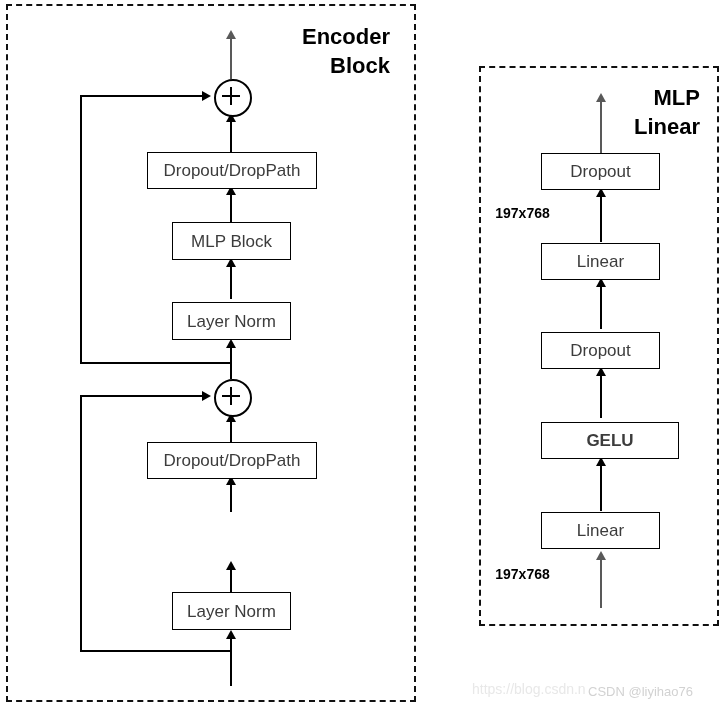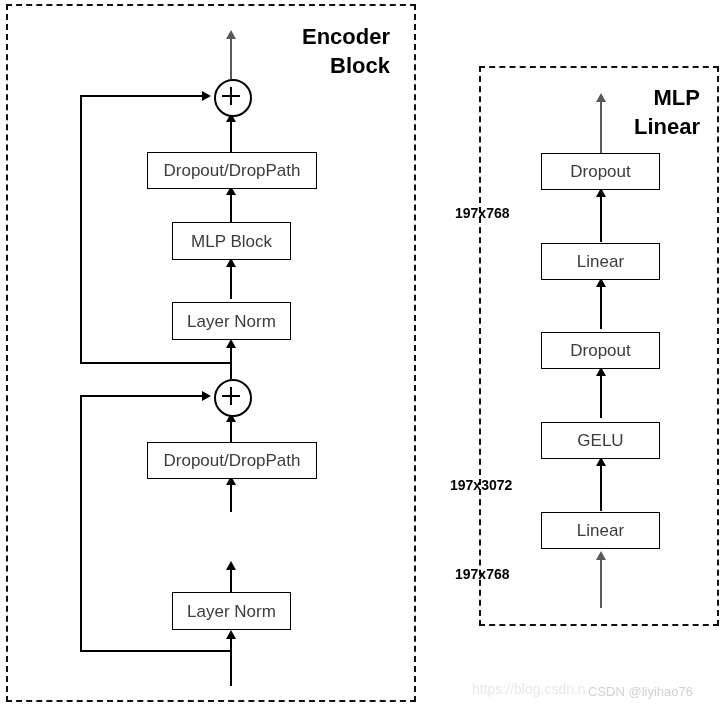--- a/index.html
+++ b/index.html
@@ -104,21 +104,21 @@
   }
   .plus::before { left: 6px; top: 14px; width: 18px; height: 2px; }
   .plus::after  { left: 14px; top: 6px; width: 2px; height: 18px; }
 
   
   .dim-label {
     position: absolute;
     font-weight: bold;
     font-size: 14px;
     color: #000000;
-    text-align: left;
+    text-align: center;
     z-index: 3;
   }
 
   
   .watermark {
     position: absolute;
     white-space: nowrap;
     z-index: 6;
   }
   #watermark-url {
@@ -211,25 +211,24 @@
   <div class="node" id="node-mlp-linear-top" style="left:541px; top:243px; width:119px; height:37px;">Linear</div>
 
   <div class="line v" style="left:600.2px; top:282px; height:47px;"></div>
   <div class="arrow up" style="left:596px; top:278px;"></div>
 
   <div class="node" id="node-mlp-dropout-mid" style="left:541px; top:332px; width:119px; height:37px;">Dropout</div>
 
   <div class="line v" style="left:600.2px; top:371px; height:47px;"></div>
   <div class="arrow up" style="left:596px; top:367px;"></div>
 
-  <div class="node" id="node-mlp-gelu" style="left:541px; top:422px; width:119px; height:37px;">GELU</div>
+  <div class="node" id="node-mlp-gelu" style="left:541px; top:422px; width:138px; height:37px;font-weight:bold;">GELU</div>
 
   <div class="line v" style="left:600.2px; top:461px; height:50px;"></div>
   <div class="arrow up" style="left:596px; top:457px;"></div>
-  <div class="dim-label" style="left:450px; top:477px; width:140px;">197x3072</div>
 
   <div class="node" id="node-mlp-linear-bottom" style="left:541px; top:512px; width:119px; height:37px;">Linear</div>
 
   <div class="line v gray" style="left:600.2px; top:555px; height:53px;"></div>
   <div class="arrow up gray" style="left:596px; top:551px;"></div>
   <div class="dim-label" style="left:455px; top:566px; width:135px;">197x768</div>
 
   <div class="watermark" id="watermark-url">https://blog.csdn.n</div>
   <div class="watermark" id="watermark-user">CSDN @liyihao76</div>
 

